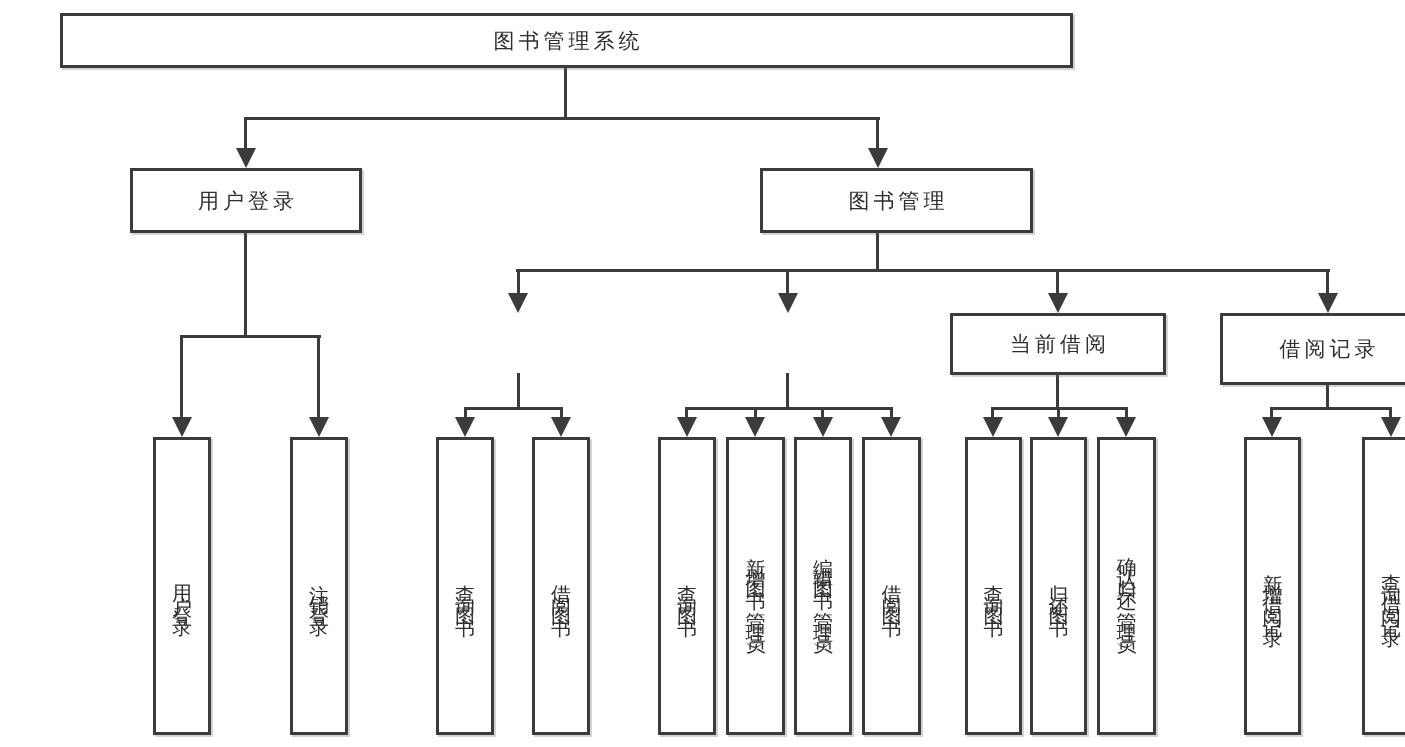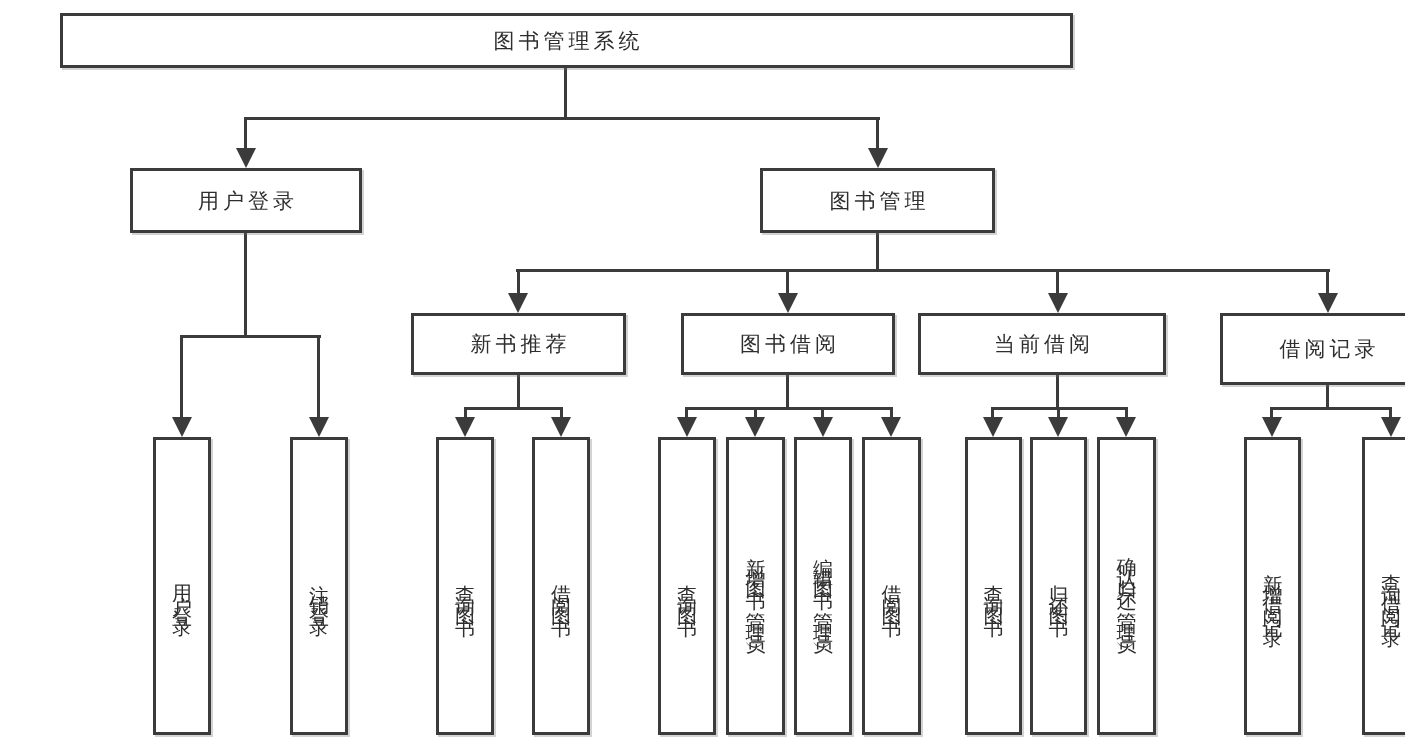--- a/index.html
+++ b/index.html
@@ -94,33 +94,27 @@
   <div class="arr" style="left:1333px;top:417px"></div>
 
   <div class="box" style="left:12px;top:13px;width:1013px;height:55px">
     <span class="hlabel">图书管理系统</span>
   </div>
 
   <div class="box" style="left:82px;top:168px;width:232px;height:65px">
     <span class="hlabel">用户登录</span>
   </div>
 
-  <div class="box" style="left:712px;top:168px;width:235px;height:65px">
+  <div class="box" style="left:712px;top:168px;width:273px;height:65px">
     <span class="hlabel">图书管理</span>
   </div>
 
-  <div class="box" style="left:363px;top:313px;width:215px;height:62px">
-    <span class="hlabel">新书推荐</span>
-  </div>
 
-  <div class="box" style="left:633px;top:313px;width:214px;height:62px">
-    <span class="hlabel">图书借阅</span>
-  </div>
 
-  <div class="box" style="left:870px;top:313px;width:248px;height:62px">
+  <div class="box" style="left:902px;top:313px;width:216px;height:62px">
     <span class="hlabel">当前借阅</span>
   </div>
 
   <div class="box" style="left:1172px;top:313px;width:215px;height:72px">
     <span class="hlabel">借阅记录</span>
   </div>
 
   <div class="box" style="left:105px;top:437px;width:58px;height:298px">
     <span class="vtext">用户登录</span>
   </div>

